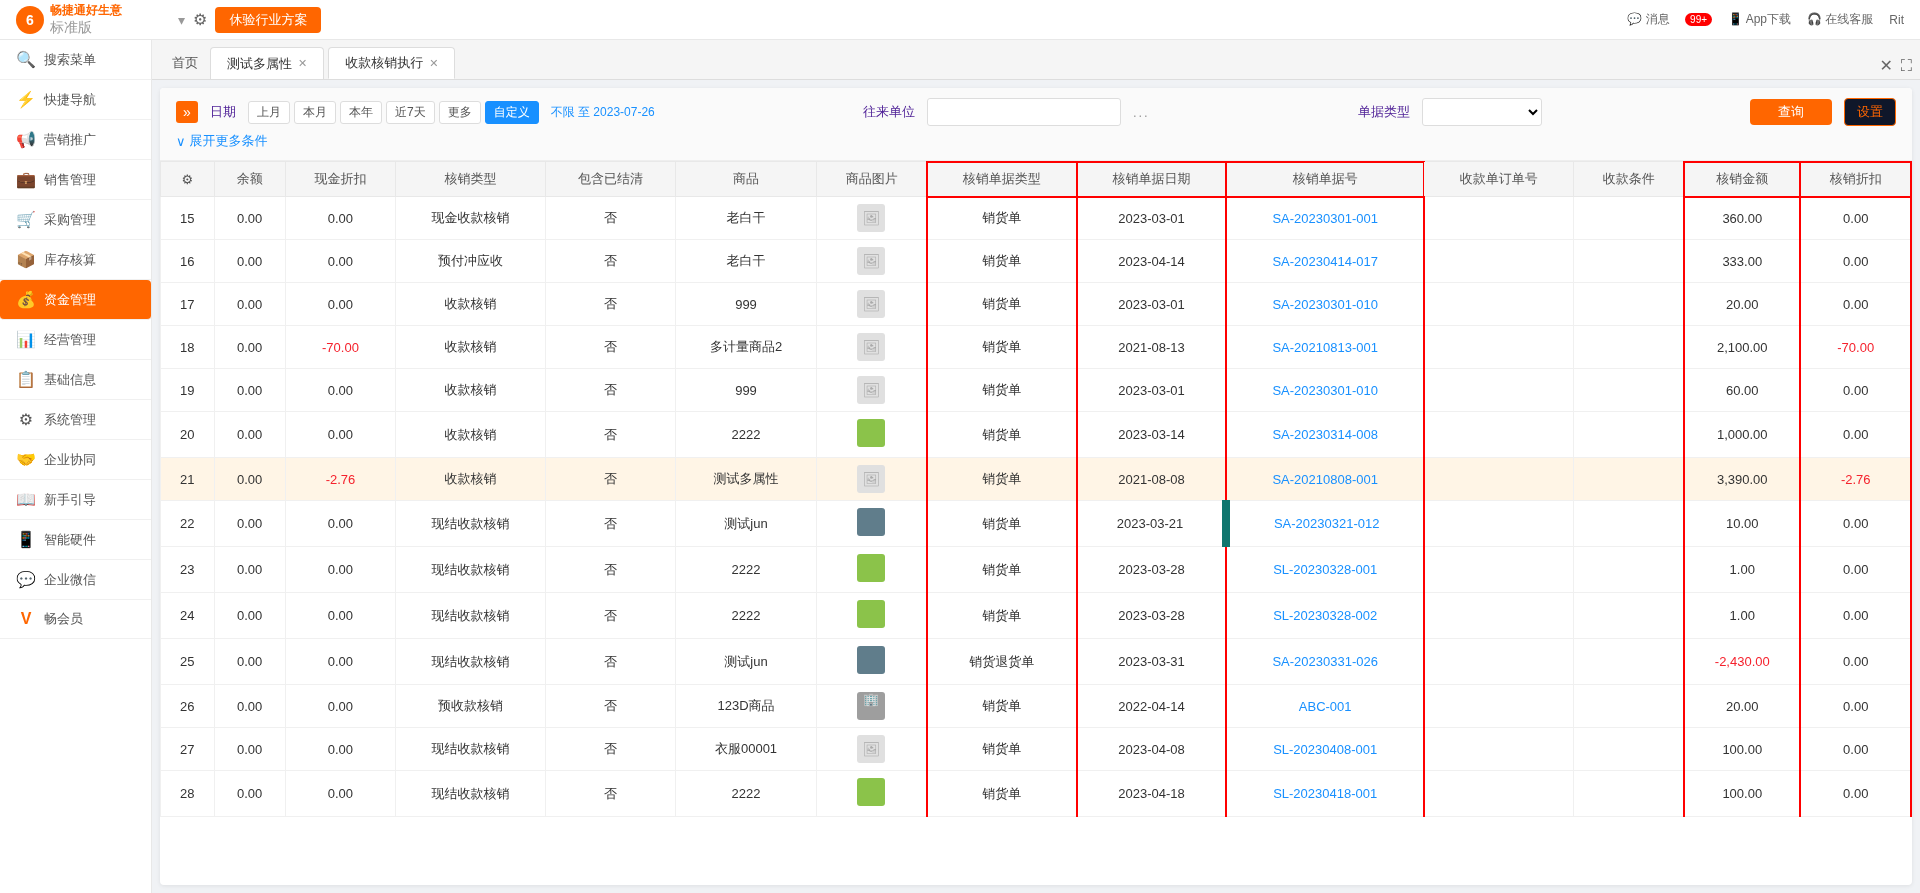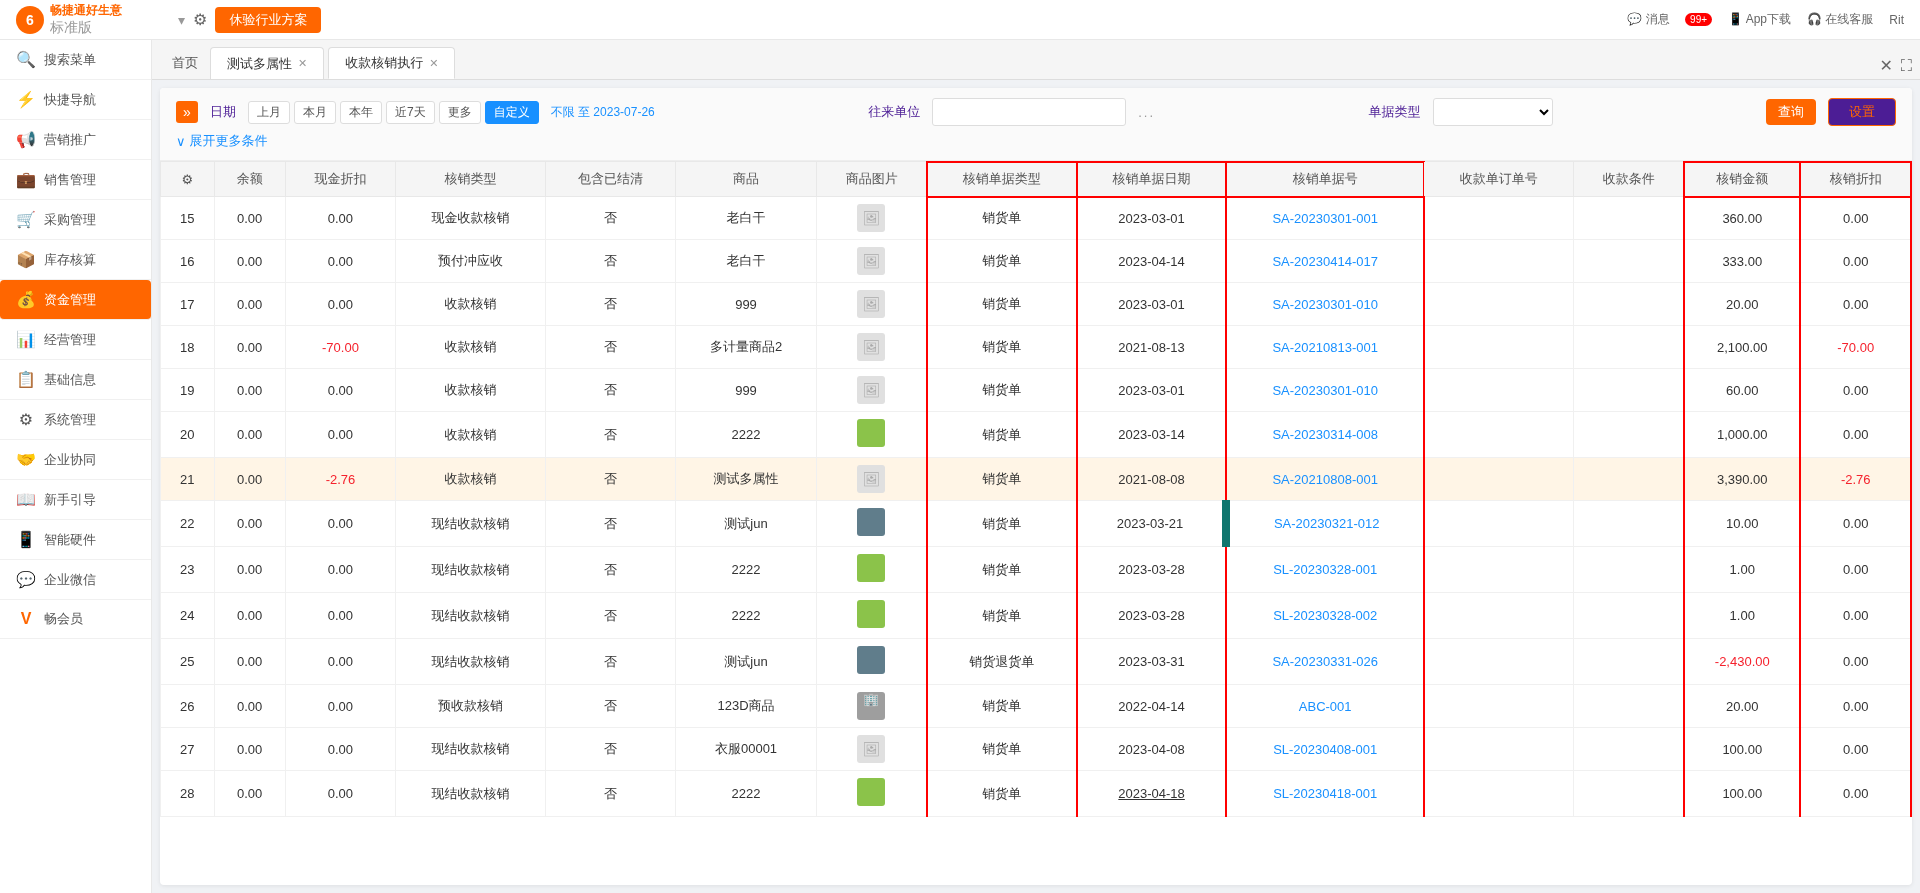--- a/index.html
+++ b/index.html
@@ -93,22 +93,22 @@
     
     .filter-area { padding: 10px 16px; background: #fafafa; border-bottom: 1px solid #eee; }
     .filter-row { display: flex; align-items: center; gap: 12px; flex-wrap: wrap; }
     .filter-label { color: #4c1d95; font-size: 13px; white-space: nowrap; }
     .filter-date-btns { display: flex; gap: 4px; }
     .date-btn { padding: 2px 8px; border: 1px solid #ddd; border-radius: 3px; background: #fff; cursor: pointer; font-size: 12px; color: #555; }
     .date-btn.custom { background: #1890ff; color: white; border-color: #1890ff; }
     .date-range { color: #1890ff; font-size: 12px; white-space: nowrap; }
     .filter-input { height: 28px; border: 1px solid #ddd; border-radius: 3px; padding: 0 8px; font-size: 13px; min-width: 120px; }
     .filter-select { height: 28px; border: 1px solid #ddd; border-radius: 3px; padding: 0 8px; font-size: 13px; min-width: 120px; background: #fff; }
-    .btn-query { background: #ff6600; color: white; border: none; padding: 4px 12px; border-radius: 4px; cursor: pointer; font-size: 13px; }
-    .btn-settings { background: #4c1d95; border: 1px solid #ff6600; color: #ff6600; padding: 4px 20px; border-radius: 4px; cursor: pointer; font-size: 13px; }
+    .btn-query { background: #ff6600; color: white; border: none; padding: 4px 28px; border-radius: 4px; cursor: pointer; font-size: 13px; }
+    .btn-settings { background: #0f172a; border: 1px solid #ff6600; color: #ff6600; padding: 4px 12px; border-radius: 4px; cursor: pointer; font-size: 13px; }
     .expand-btn { display: flex; align-items: center; gap: 4px; color: #1890ff; cursor: pointer; font-size: 13px; background: none; border: none; margin-top: 6px; }
     .filter-dots { color: #999; letter-spacing: 2px; }
 
     
     .table-container { flex: 1; overflow: auto; position: relative; }
     table { width: 100%; border-collapse: collapse; min-width: 1600px; }
     thead th {
       background: #f5f5f5;
       border: 1px solid #e8e8e8;
       padding: 8px 10px;
@@ -540,21 +540,21 @@
   </tr>
               <tr>
     <td>28</td>
     <td>0.00</td>
     <td><span>0.00</span></td>
     <td>现结收款核销</td>
     <td>否</td>
     <td>2222</td>
     <td><div style="width:28px;height:28px;background:#8bc34a;border-radius:3px;display:inline-block;"></div></td>
     <td style="border-left:2px solid #f00;border-right:2px solid #f00;">销货单</td>
-    <td style="border-left:2px solid #a16207;border-right:2px solid #f00;text-decoration:underline;">2023-04-18</td>
+    <td style="border-left:2px solid #a16207;border-right:2px solid #f00;">2023-04-18</td>
     <td style="border-left:2px solid #f00;border-right:2px solid #f00;"><a class="link-blue">SL-20230418-001</a></td>
     <td></td>
     <td></td>
     <td style="border-left:2px solid #f00;border-right:2px solid #f00;"><span>100.00</span></td>
     <td style="border-left:2px solid #f00;border-right:2px solid #f00;"><span>0.00</span></td>
   </tr>
             </tbody>
         </table>
       </div>
 

